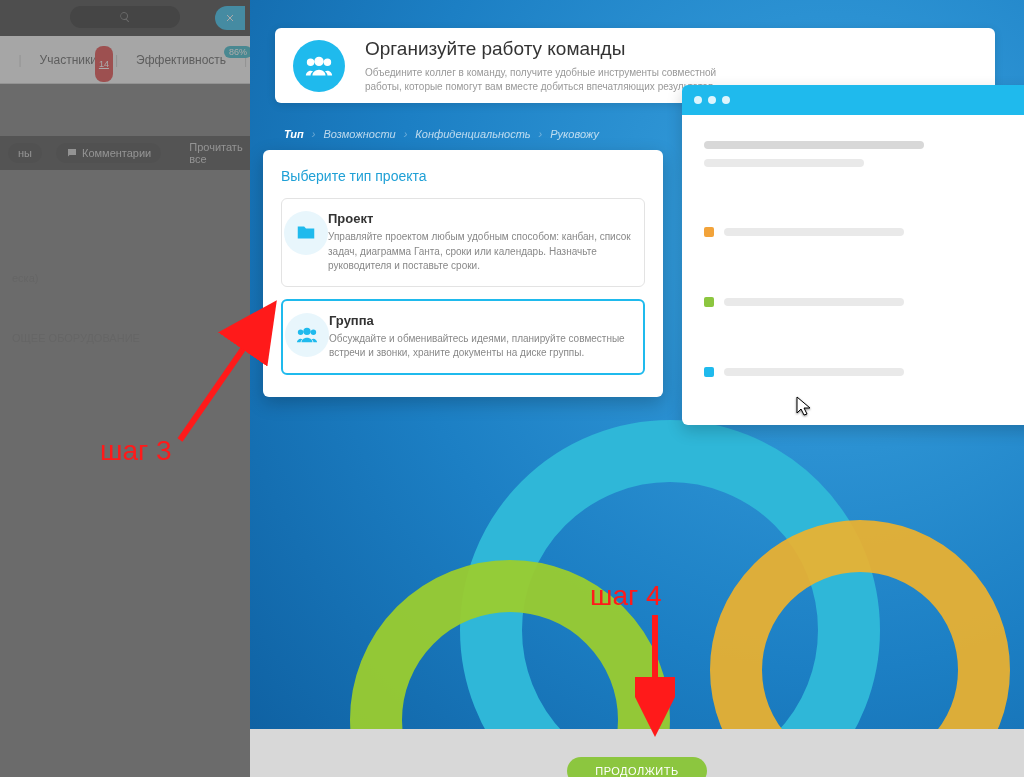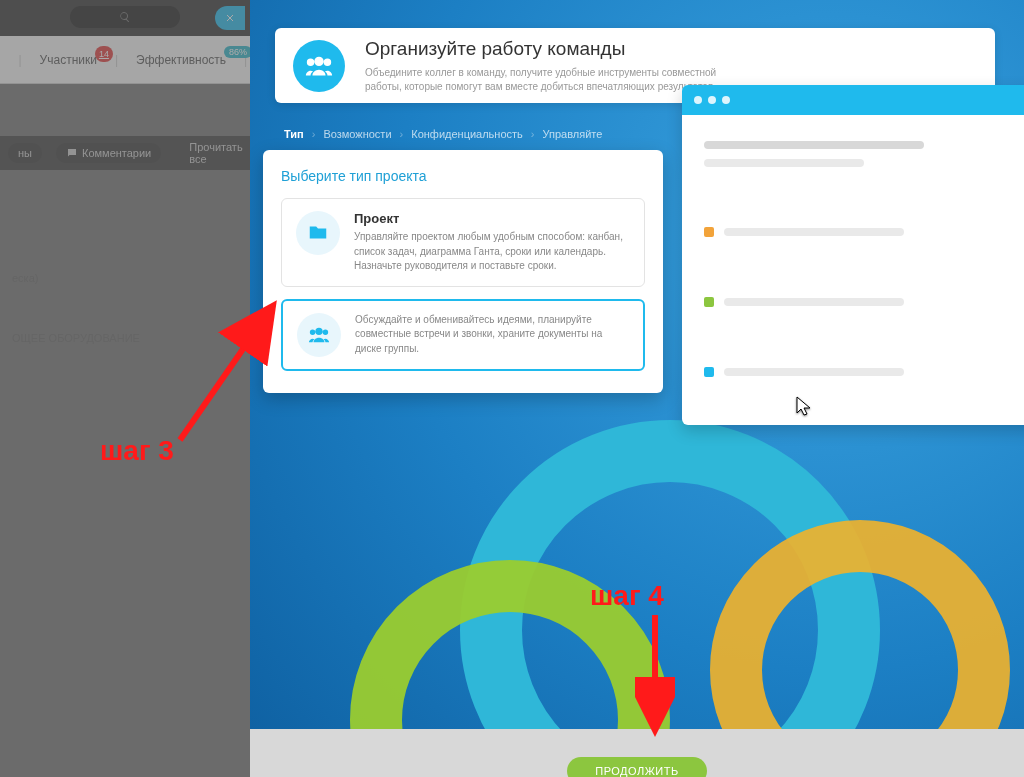--- a/index.html
+++ b/index.html
@@ -28,21 +28,21 @@
   }
 
   .left-tabs {
     background: #f5f5f5; color: #555; height: 48px;
     display: flex; align-items: center; gap: 18px; padding-left: 4px;
     font-size: 12px; border-bottom: 1px solid #ccc; position: relative; justify-content: center;
   }
   .left-tab { position: relative; white-space: nowrap; }
   .badge-red {
     position: absolute; top: -7px; right: -16px; background: #e33939;
-    color: #fff; font-size: 9px; border-radius: 8px; padding: 3px 4px; text-decoration: underline;
+    color: #fff; font-size: 9px; border-radius: 8px; padding: 13px 4px; text-decoration: underline;
   }
   .badge-teal {
     position: absolute; top: -7px; right: -26px; background: #28b4c8;
     color: #fff; font-size: 9px; border-radius: 8px; padding: 1px 5px;
   }
 
   .left-subbar {
     background: #404040; height: 34px; display: flex; align-items: center;
     gap: 14px; padding: 0 8px; color: #ccc; font-size: 11px;
     margin-top: 52px;
@@ -85,36 +85,36 @@
     width: 52px; height: 52px; border-radius: 50%; background: #1fbaed;
     display: flex; align-items: center; justify-content: center; flex-shrink: 0;
   }
   .hero-icon svg { width: 30px; height: 24px; fill: #fff; }
   .hero-title { font-size: 19px; color: #333; font-weight: 400; margin-bottom: 6px; }
   .hero-sub { font-size: 10px; color: #999; line-height: 1.4; max-width: 380px; }
 
   
   .crumbs {
     position: absolute; left: 34px; top: 128px; display: flex;
-    align-items: center; gap: 8px; font-size: 11px; color: rgba(255,255,255,.7);
+    align-items: center; gap: 8px; font-size: 11px; color: rgba(255,255,255,.7); font-style: italic;
   }
   .crumbs .step { white-space: nowrap; }
   .crumbs .step.active { color: #fff; font-weight: 600; }
   .crumbs .sep { opacity: .5; }
 
   
   .select-card {
     position: absolute; left: 13px; top: 150px; width: 400px;
     background: #fff; border-radius: 6px; padding: 18px 18px 22px;
     box-shadow: 0 6px 18px rgba(0,0,0,.22);
   }
   .select-card-title { font-size: 14px; color: #1fa0d6; margin-bottom: 14px; }
   .option {
-    border: 1px solid #e3e3e3; border-radius: 6px; padding: 12px 14px;
-    display: flex; gap: 14px; align-items: flex-start; margin-bottom: 12px;
+    border: 1px solid #e3e3e3; border-radius: 6px; padding: 12px 2px;
+    display: flex; align-items: flex-start; margin-bottom: 12px;
     cursor: pointer;
   }
   .option.selected { border: 2px solid #1fbaed; }
   .option:last-child { margin-bottom: 0; }
   .opt-icon {
     width: 44px; height: 44px; border-radius: 50%; background: #e8f6fc;
     display: flex; align-items: center; justify-content: center; flex-shrink: 0;
   }
   .opt-icon svg { width: 22px; height: 22px; fill: #1fbaed; }
   .opt-title { font-size: 13px; color: #333; font-weight: 600; margin-bottom: 4px; }
@@ -149,21 +149,21 @@
   }
 
   
   .cursor {
     position: absolute; left: 546px; top: 396px; width: 16px; height: 20px;
     pointer-events: none;
   }
   .cursor svg { filter: drop-shadow(0 1px 1px rgba(0,0,0,.5)); }
 
   
-  .anno { position: absolute; color: #ff1a1a; font-weight: 700; font-size: 28px; pointer-events:none; }
+  .anno { position: absolute; color: #ff1a1a; font-weight: 400; font-size: 28px; pointer-events:none; }
   .anno-label-3 { left: 100px; top: 435px; }
   .anno-label-4 { left: 590px; top: 580px; }
   .arrow1 { position:absolute; left:170px; top:300px; width:110px; height:150px; pointer-events:none; }
   .arrow2 { position:absolute; left:635px; top:610px; width:40px; height:130px; pointer-events:none; }
 </style>
 </head>
 <body>
 
 <div class="left-panel">
   <div class="left-topbar">
@@ -232,21 +232,21 @@
     </div>
   </div>
 
   <div class="crumbs">
     <span class="step active">Тип</span>
     <span class="sep">›</span>
     <span class="step">Возможности</span>
     <span class="sep">›</span>
     <span class="step">Конфиденциальность</span>
     <span class="sep">›</span>
-    <span class="step">Управляйте</span>
+    <span class="step">Руковожу</span>
   </div>
 
   <div class="select-card">
     <div class="select-card-title">Выберите тип проекта</div>
 
     <div class="option">
       <div class="opt-icon">
         <svg viewBox="0 0 24 24">
             <path d="M3 5h7l2 2h9v11H3V5zm13 8a3 3 0 11-6 0 3 3 0 016 0z"></path>
           </svg>
@@ -257,20 +257,21 @@
       </div>
     </div>
 
     <div class="option selected">
       <div class="opt-icon">
         <svg viewBox="0 0 24 24">
             <path d="M12 12a4 4 0 100-8 4 4 0 000 8zm-7 0a3 3 0 100-6 3 3 0 000 6zm14 0a3 3 0 100-6 3 3 0 000 6zM1 20c0-2 2-4 4-4 .8 0 1.5.2 2 .6C5.8 17.6 5 18.8 5 20H1zm22 0h-4c0-1.2-.8-2.4-2-3.4.5-.4 1.2-.6 2-.6 2 0 4 2 4 4zM6 20c0-2.5 2.5-5 6-5s6 2.5 6 5H6z"></path>
           </svg>
       </div>
       <div>
+        <div class="opt-title">Группа</div>
         <div class="opt-desc">Обсуждайте и обменивайтесь идеями, планируйте совместные встречи и звонки, храните документы на диске группы.</div>
       </div>
     </div>
   </div>
 
   <div class="preview">
     <div class="preview-top">
       <div class="dot"></div>
       <div class="dot"></div>
       <div class="dot"></div>

